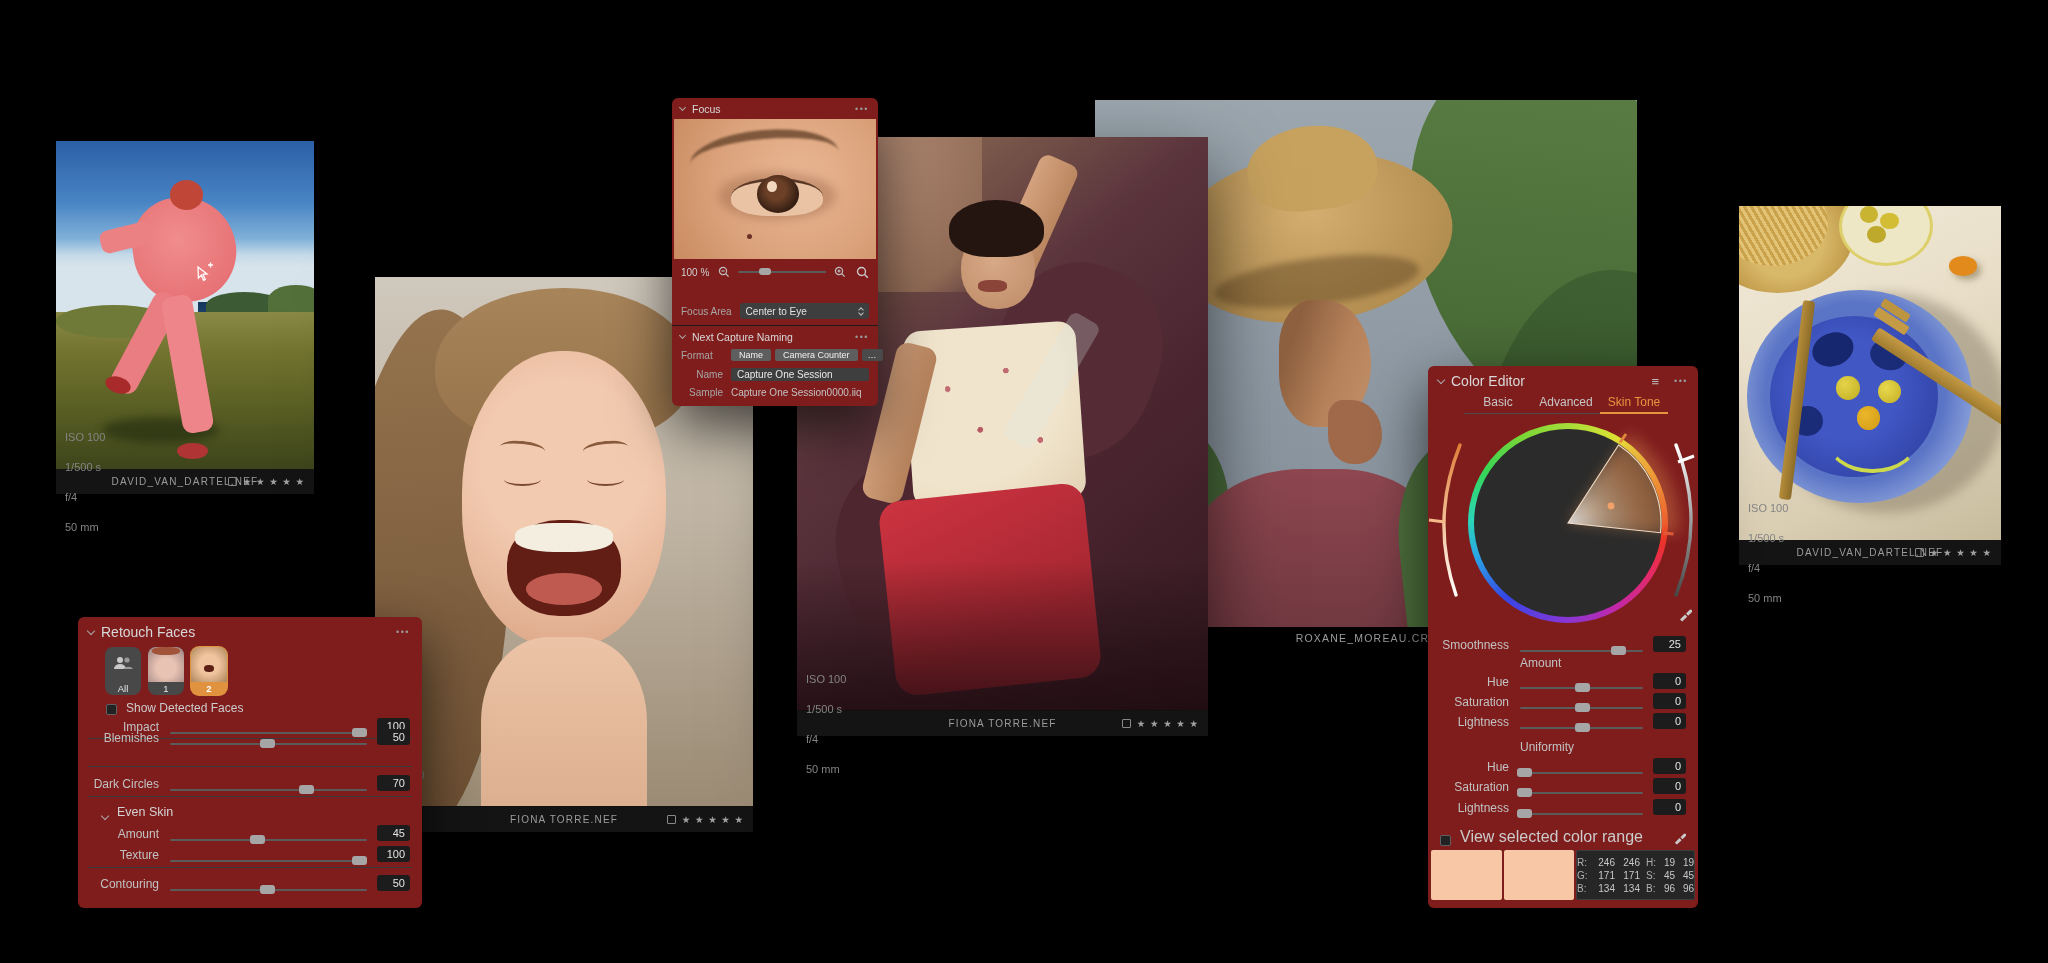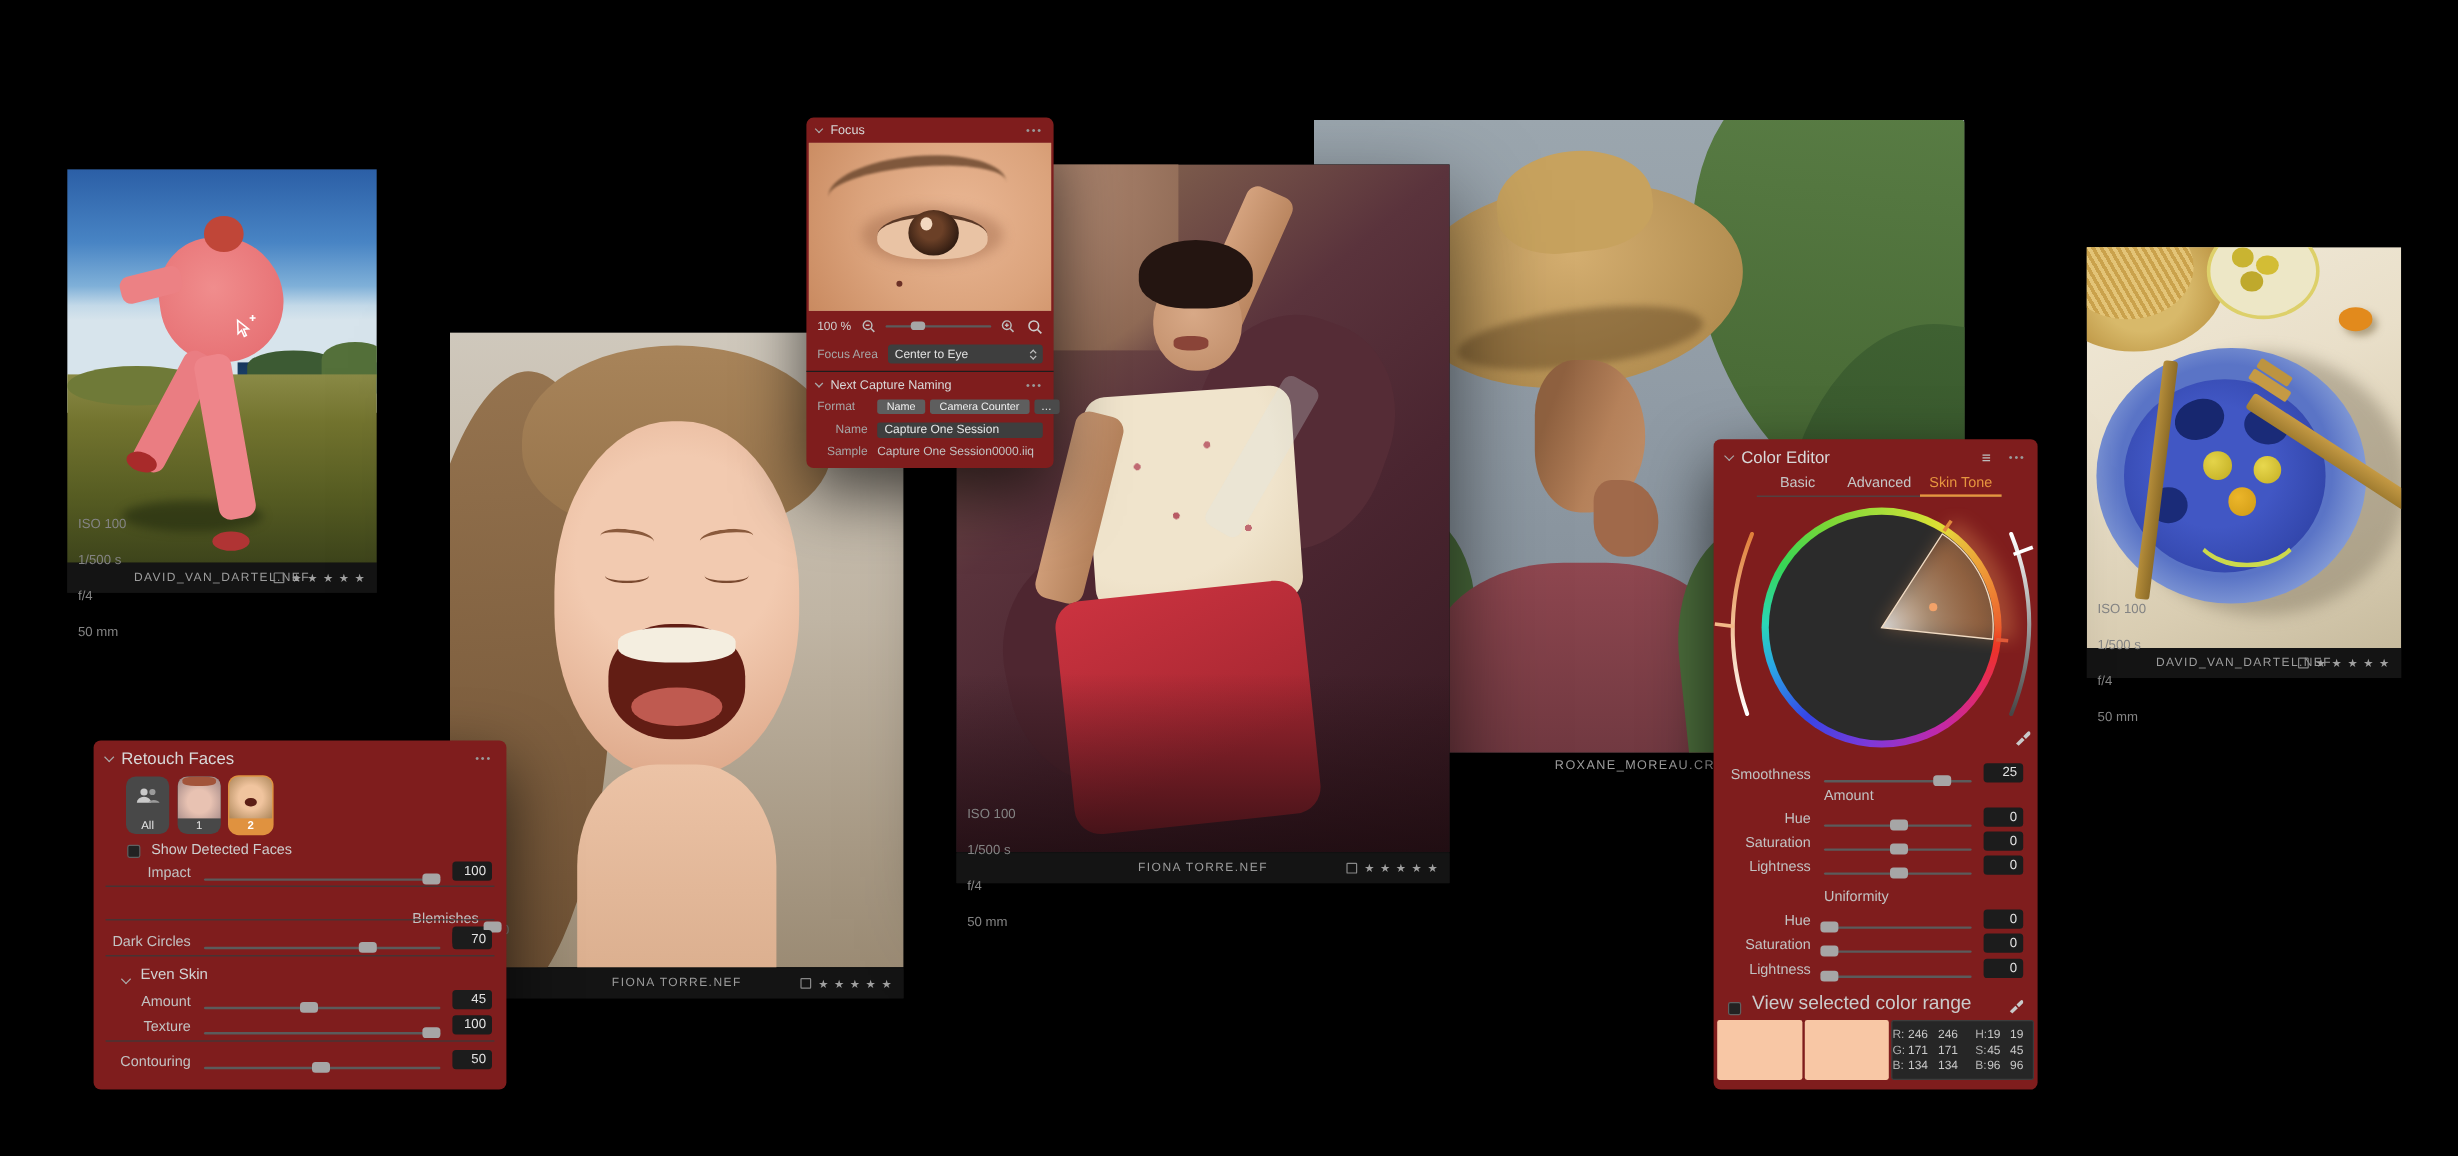--- a/index.html
+++ b/index.html
@@ -60,21 +60,21 @@
 
   .grouplbl { position:absolute; left:92px; font-size:12px; color:#c2c2c2; }
 
   
   .swatch-strip { position:absolute; left:3px; right:3px; top:484px; height:50px; display:flex; gap:2px; }
   .swatch { flex:1.05; border-radius:2px; }
   .readout { flex:1.55; background:#262626; border:1px solid #3c3c3c; border-radius:2px;
              display:grid; grid-template-columns:13px 25px 25px 16px 19px 19px;
              align-content:center; justify-content:center; row-gap:2px;
              font-size:10px; color:#c9c9c9; }
-  .readout span { text-align:left; }
+  .readout span { text-align:right; }
   .readout .rl { text-align:left; color:#b0b0b0; }
 
   
   .frow { display:flex; align-items:center; padding:0 9px; }
   .flbl { color:#a6a6a6; font-size:10px; }
   .dropdown { flex:1; margin-left:8px; height:16px; background:#3e3e3e; border-radius:3px;
               display:flex; align-items:center; padding:0 6px; font-size:10px; color:#e2e2e2; }
   .updown { margin-left:auto; display:flex; flex-direction:column; gap:1px; }
   .updown i { width:4px; height:4px; border-right:1.2px solid #bdbdbd; border-bottom:1.2px solid #bdbdbd; display:block; }
   .updown i.up { transform:rotate(-135deg); }
@@ -276,21 +276,21 @@
             <circle cx="5" cy="5" r="3.6" fill="none" stroke="#bdbdbd" stroke-width="1.2"></circle>
             <line x1="3.4" y1="5" x2="6.6" y2="5" stroke="#bdbdbd" stroke-width="1.2"></line>
             <line x1="5" y1="3.4" x2="5" y2="6.6" stroke="#bdbdbd" stroke-width="1.2"></line>
             <line x1="7.8" y1="7.8" x2="10.6" y2="10.6" stroke="#bdbdbd" stroke-width="1.3"></line>
           </svg>
         <svg class="loupe" style="margin-left:10px;" width="13" height="13" viewBox="0 0 13 13">
             <circle cx="5.5" cy="5.5" r="4" fill="none" stroke="#cdcdcd" stroke-width="1.3"></circle>
             <line x1="8.6" y1="8.6" x2="11.8" y2="11.8" stroke="#cdcdcd" stroke-width="1.4"></line>
           </svg>
       </div>
-      <div class="frow" style="height:24px;padding-bottom:4px;">
+      <div class="frow" style="height:24px;padding-bottom:4px;margin-top:16px;">
         <span class="flbl">Focus Area</span>
         <div class="dropdown">
           <span>Center to Eye</span>
           <span class="updown">
               <i class="up"></i>
               <i class="dn"></i>
             </span>
         </div>
       </div>
     </div>
@@ -353,21 +353,21 @@
     </div>
 
     <div class="prow" style="top:99px;">
       <span class="lbl">Impact</span>
       <div class="track">
           <div class="handle" style="left: 96%;"></div>
         </div>
       <div class="valbox">100</div>
     </div>
     <div class="sep" style="top:121px;"></div>
-    <div class="prow" style="top:141px;flex-direction:column;">
+    <div class="prow" style="top:110px;">
       <span class="lbl">Blemishes</span>
       <div class="track">
           <div class="handle" style="left: 49%;"></div>
         </div>
       <div class="valbox">50</div>
     </div>
     <div class="sep" style="top:149px;"></div>
     <div class="prow" style="top:156px;">
       <span class="lbl">Dark Circles</span>
       <div class="track">

